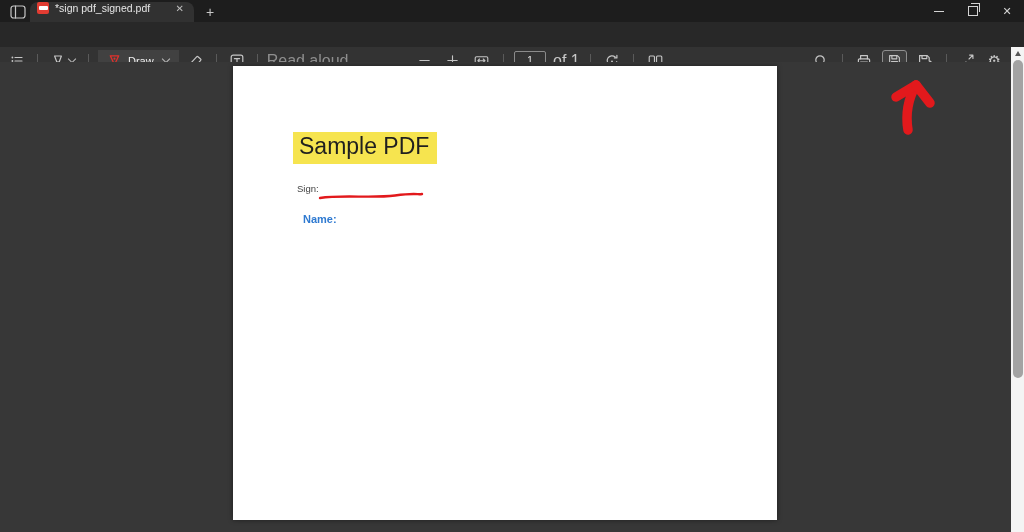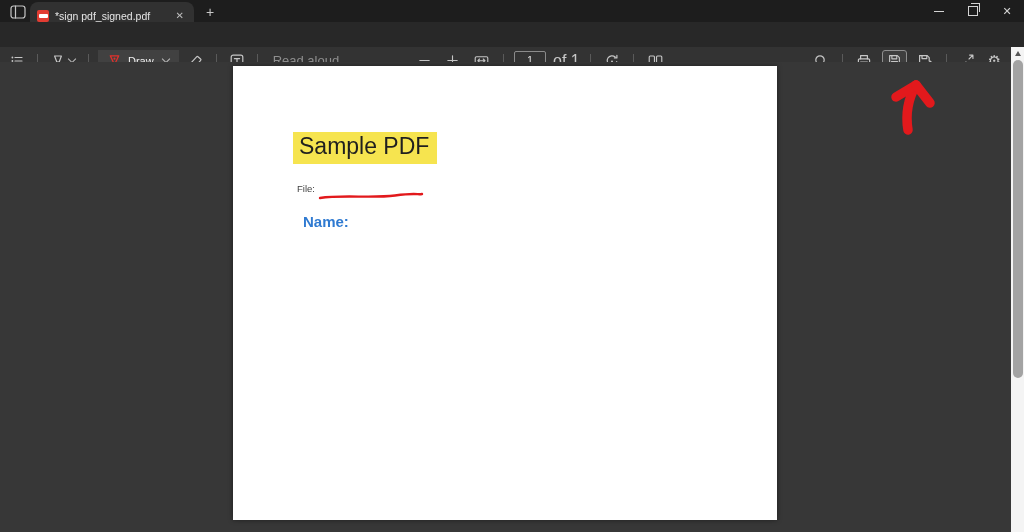--- a/index.html
+++ b/index.html
@@ -6,21 +6,21 @@
     background:#373737;font-family:"Liberation Sans",sans-serif;
     -webkit-font-smoothing:antialiased;position:relative}
   .abs{position:absolute}
   svg{display:block}
   .ic{stroke:#c6c6c6;fill:none;stroke-width:1.2;stroke-linecap:round;stroke-linejoin:round}
 
   
   .titlebar{left:0;top:0;width:1024px;height:22px;background:#1d1d1d}
   .tab-actions{left:7px;top:3px;width:22px;height:17px;display:flex;align-items:center;justify-content:center;border-radius:3px}
   .tab{left:30px;top:2px;width:164px;height:20px;background:#313131;border-radius:8px 8px 0 0;
-       display:flex;align-items:flex-end;padding:0 7px;box-sizing:border-box;gap:6px}
+       display:flex;align-items:flex-start;padding:0 7px;box-sizing:border-box;gap:6px}
   .favicon{width:12px;height:12px;background:#e23c32;border-radius:2px;position:relative;flex:none}
   .favicon::after{content:"";position:absolute;left:1.5px;top:4px;width:9px;height:4px;background:#fff;border-radius:1px}
   .tab-title{font-size:10.5px;color:#e6e6e6;white-space:nowrap;overflow:hidden;flex:1}
   .tab-close{font-size:10px;color:#bdbdbd;padding:1px 3px;border-radius:3px}
   .newtab{left:201px;top:3px;width:18px;height:17px;color:#c8c8c8;font-size:14px;display:flex;align-items:center;justify-content:center}
   .winctl{right:0;top:0;height:22px;display:flex}
   .winbtn{width:34px;height:22px;display:flex;align-items:center;justify-content:center;color:#d4d4d4;font-size:11px}
   .minline{width:10px;height:1px;background:#d4d4d4}
   .restore{width:8px;height:8px;border:1px solid #d4d4d4;position:relative}
   .restore::before{content:"";position:absolute;left:2px;top:-4px;width:8px;height:8px;border-top:1px solid #d4d4d4;border-right:1px solid #d4d4d4}
@@ -45,35 +45,35 @@
   .grp{height:27px;display:flex;align-items:center;gap:6px}
   .grp-left{left:6px;top:47px}
   .grp-mid{left:414px;top:47px;gap:7px}
   .grp-right{right:20px;top:47px;gap:7px}
   .tdiv{width:1px;height:14px;background:#5a5a5a;margin:0 3px}
   .tbtn{padding:3px;border-radius:3px;display:flex;align-items:center}
   .chev{display:inline-block;width:5px;height:5px;border-right:1.4px solid #bdbdbd;border-bottom:1.4px solid #bdbdbd;transform:rotate(45deg);margin:-3px 1px 0 3px}
   .drawbtn{display:flex;align-items:center;gap:6px;background:#414141;border-bottom:2px solid #4a99e0;
      padding:4px 9px 2px 9px;height:21px;box-sizing:border-box}
   .drawlabel{font-size:11px;color:#f0f0f0}
-  .readaloud{font-size:13px;color:#8f8f8f;margin-left:6px}
+  .readaloud{font-size:16px;color:#8f8f8f;}
   .pageinput{width:26px;height:16px;background:transparent;border:1px solid #8b8b8b;border-radius:2px;
      color:#e8e8e8;font-size:10px;text-align:center;font-family:"Liberation Sans",sans-serif}
   .ofpages{font-size:16px;color:#c8c8c8}
   .savebox{border:1px solid #8f8f8f;background:#3e3e3e;border-radius:3px;padding:2px 4px}
   .gearglyph{font-size:15px;color:#c6c6c6;line-height:16px}
 
   
   .content{left:0;top:62px;width:1024px;height:458px;background:#373737}
   .page{left:233px;top:4px;width:544px;height:454px;background:#ffffff;box-shadow:0 0 5px rgba(0,0,0,.45)}
   .doc-title{left:60px;top:66px;background:#f6e44f;color:#1f1f1f;font-size:23px;
      padding:1px 8px 4px 6px;white-space:nowrap}
   .sign-label{left:64px;top:117px;font-size:9.5px;color:#3f3f3f}
   .signature{left:88px;top:104px;font:italic 16px "DejaVu Serif",serif;color:#141414;letter-spacing:.5px}
-  .name-label{left:70px;top:147px;font-size:15px;font-weight:bold;color:#2f7ad1}
+  .name-label{left:70px;top:147px;font-size:11px;font-weight:bold;color:#2f7ad1}
 
   
   .scrollbar{right:0;top:47px;width:13px;height:485px;background:#f4f4f4;z-index:6}
   .sb-arrow{position:absolute;left:3.5px;top:4px;width:0;height:0;
      border-left:3px solid transparent;border-right:3px solid transparent;border-bottom:5px solid #555}
   .sb-thumb{position:absolute;left:1.5px;top:13px;width:10px;height:318px;background:#a3a3a3;border-radius:5px}
 
   .arrow-annot{left:876px;top:76px;z-index:5}
 </style>
 </head>
@@ -273,21 +273,21 @@
     <svg width="15" height="15" viewBox="0 0 16 16">
       <path class="ic" d="M9.6 6.4L13.8 2.2M13.8 2.2h-3.6M13.8 2.2v3.6M6.4 9.6l-4.2 4.2M2.2 13.8h3.6M2.2 13.8v-3.6"></path>
     </svg>
   </span>
   <span class="tbtn gearglyph">⚙</span>
 </div>
 
 <div class="abs content">
   <div class="abs page">
     <div class="abs doc-title">Sample PDF</div>
-    <span class="abs sign-label">File:</span>
+    <span class="abs sign-label">Sign:</span>
     <svg class="abs" style="left:84px;top:125px" width="108" height="10" viewBox="0 0 108 10">
       <path d="M3 7 C 25 3.5, 55 7.5, 78 4.5 S 100 4, 105 3" stroke="#e2191c" stroke-width="2.4" fill="none" stroke-linecap="round"></path>
     </svg>
     <span class="abs name-label">Name:</span>
   </div>
 </div>
 
 <svg class="abs arrow-annot" width="64" height="64" viewBox="0 0 64 64">
   <path d="M32 54 Q28 30 40 9" stroke="#e2191c" stroke-width="9.5" fill="none" stroke-linecap="round"></path>
   <path d="M40 9 L20 21" stroke="#e2191c" stroke-width="9.5" fill="none" stroke-linecap="round"></path>

